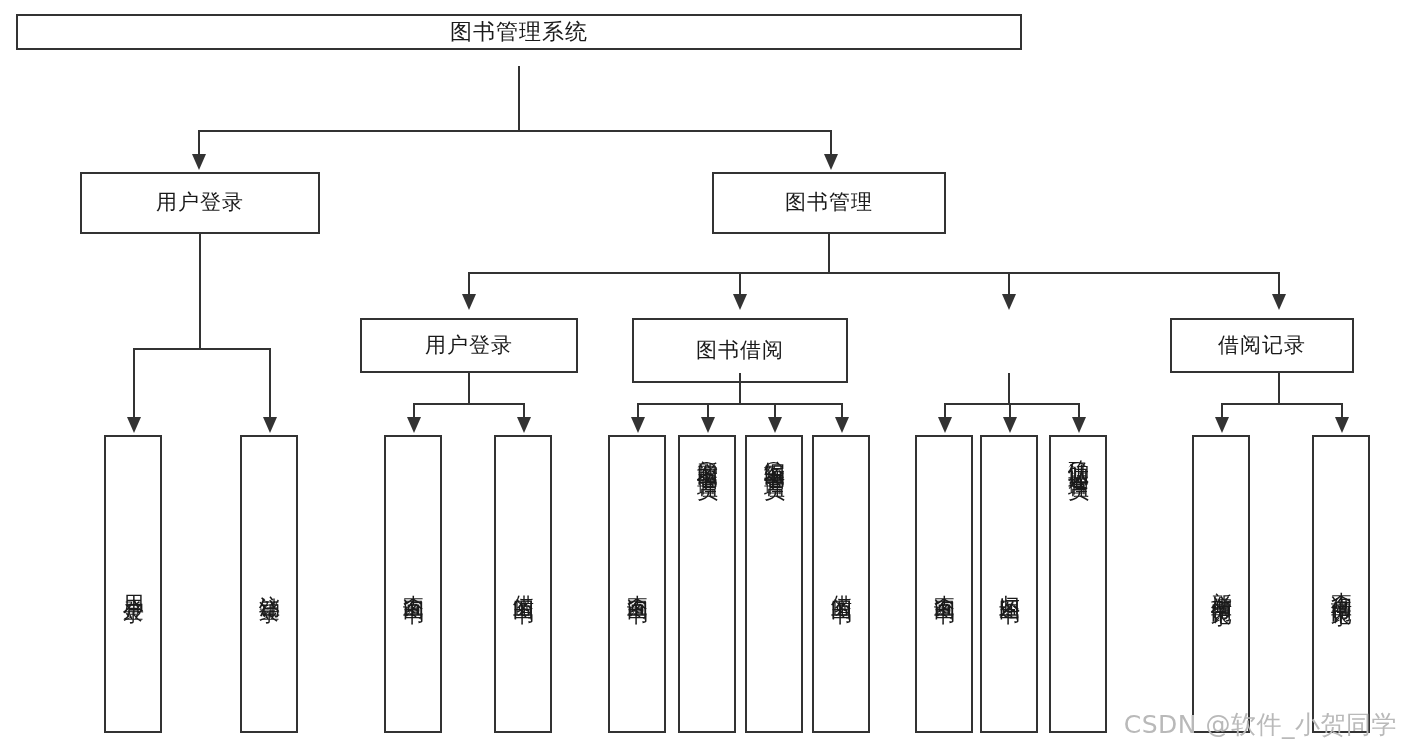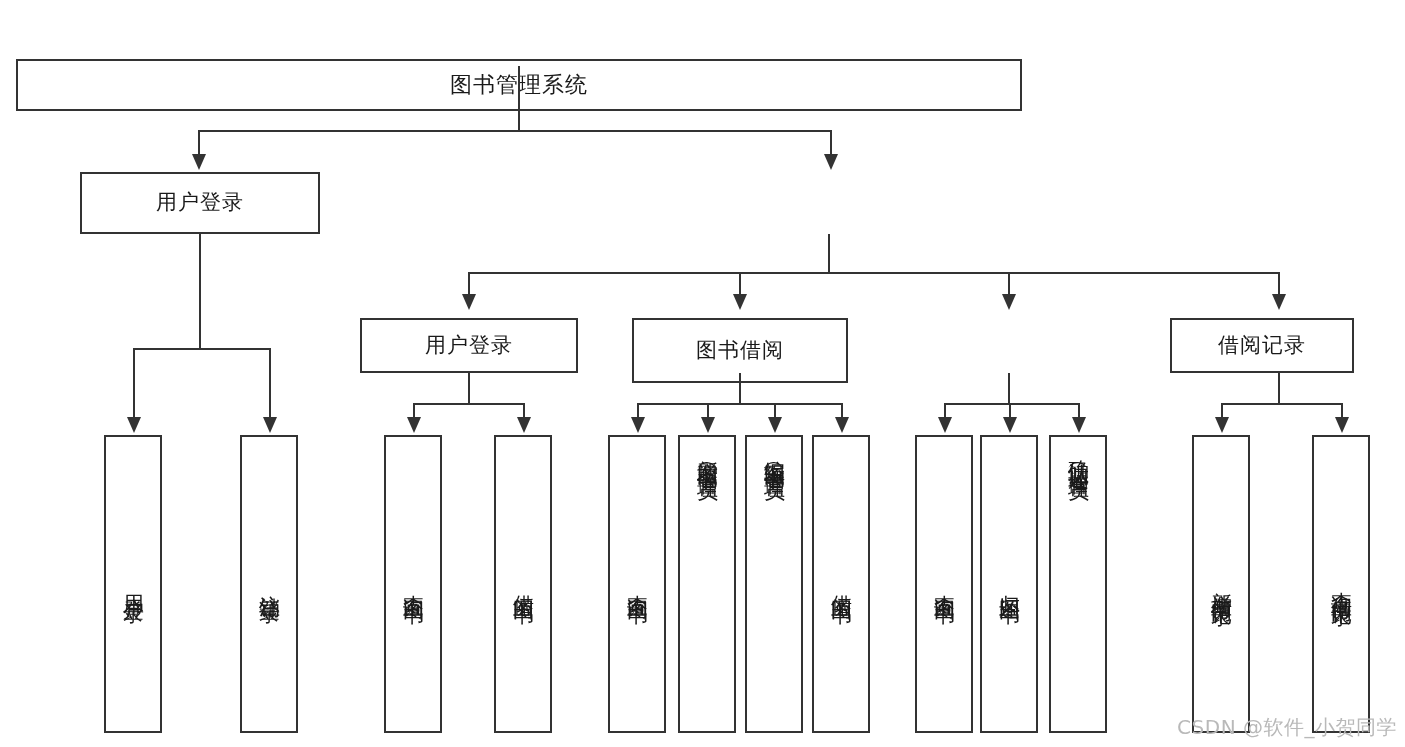--- a/index.html
+++ b/index.html
@@ -79,45 +79,48 @@
     width: 0;
     height: 0;
     border-left: 7px solid transparent;
     border-right: 7px solid transparent;
     border-top: 16px solid #333333;
   }
   .watermark {
     position: absolute;
     right: 8px;
     bottom: 6px;
-    font-size: 20px;
+    font-size: 25px;
     color: #b9b9b9;
     letter-spacing: 0.5px;
     white-space: nowrap;
     font-family: "DejaVu Sans", "Liberation Sans", sans-serif;
   }
 </style>
 </head>
 <body>
 
 <div id="canvas">
 
-  <div class="node root" style="left:16px; top:14px; width:1006px; height:52px;margin-top:45px;">
+  <div class="node root" style="left:16px; top:14px; width:1006px; height:36px;">
     <span>图书管理系统</span>
   </div>
 
   <div class="vline" style="left:518px; top:66px; height:64px;"></div>
   <div class="hline" style="left:198px; top:130px; width:634px;"></div>
   <div class="vline" style="left:198px; top:130px; height:26px;"></div>
   <div class="arrow" style="left:192px; top:154px;"></div>
   <div class="vline" style="left:830px; top:130px; height:26px;"></div>
   <div class="arrow" style="left:824px; top:154px;"></div>
 
   <div class="node h" style="left:80px; top:172px; width:240px; height:62px;">
     <span>用户登录</span>
+  </div>
+  <div class="node h" style="left:712px; top:172px; width:234px; height:62px;">
+    <span>图书管理</span>
   </div>
 
   <div class="vline" style="left:199px; top:234px; height:114px;"></div>
   <div class="hline" style="left:133px; top:348px; width:138px;"></div>
   <div class="vline" style="left:133px; top:348px; height:71px;"></div>
   <div class="arrow" style="left:127px; top:417px;"></div>
   <div class="vline" style="left:269px; top:348px; height:71px;"></div>
   <div class="arrow" style="left:263px; top:417px;"></div>
 
   <div class="vline" style="left:828px; top:234px; height:38px;"></div>

